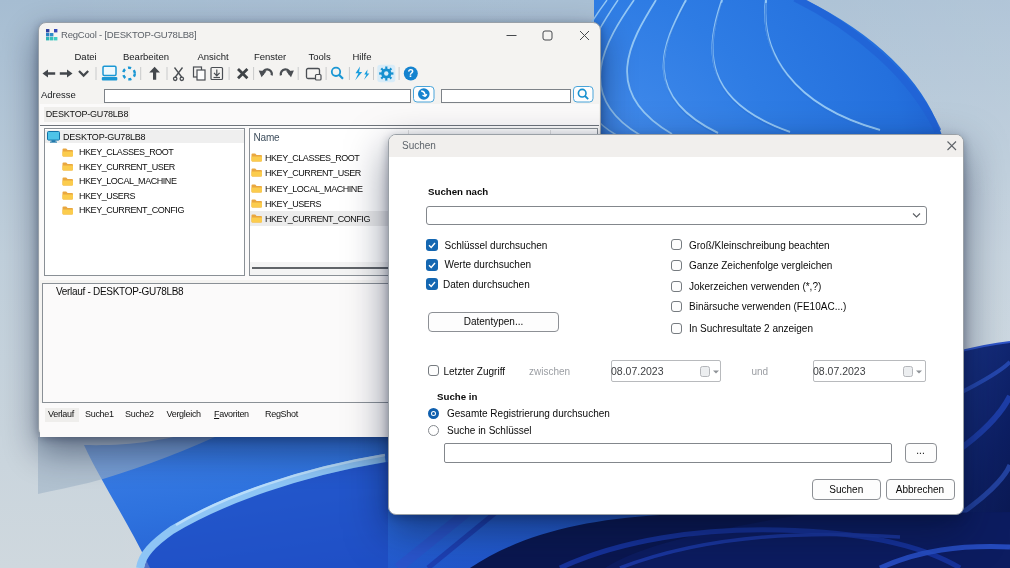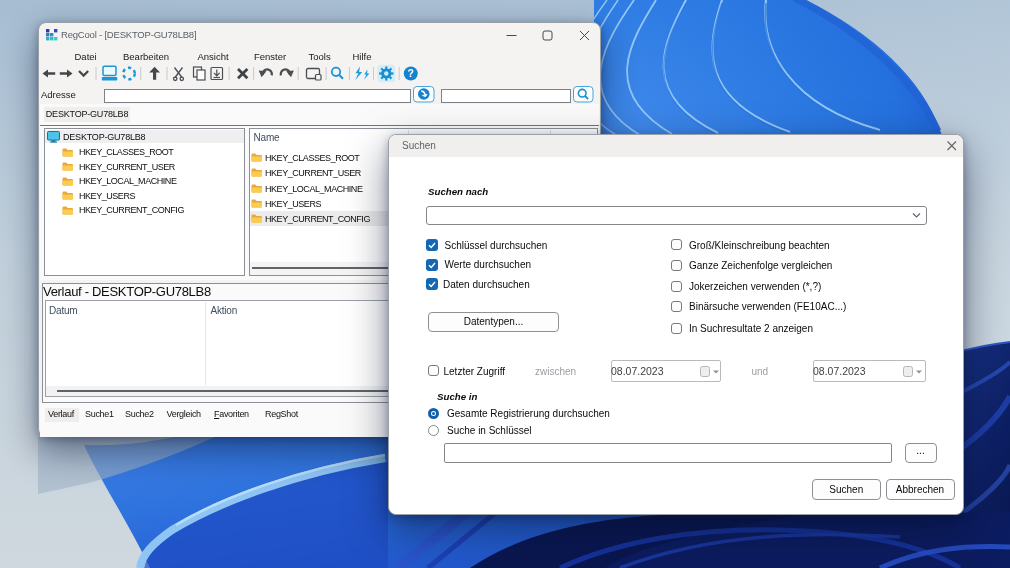--- a/index.html
+++ b/index.html
@@ -18,21 +18,21 @@
 .pane{position:absolute;background:#fff;border:1px solid #8a9096;box-sizing:border-box;}
 .trow{position:absolute;height:14px;line-height:14px;font-size:9px;letter-spacing:-0.45px;color:#0c0c0c;white-space:nowrap;}
 .hdr{font-size:10px;color:#3e4e5d;letter-spacing:-0.2px;}
 #botstrip{position:absolute;left:1px;right:1px;top:379.5px;height:34px;background:#fbfafa;}
 .tabtx{position:absolute;top:384px;height:14px;line-height:14px;font-size:9px;letter-spacing:-0.3px;color:#111;}
 #status{position:absolute;left:0.5px;top:397.5px;height:15px;line-height:15px;font-size:9.5px;letter-spacing:-0.3px;color:#111;}
 #dlg{position:absolute;left:388px;top:134px;width:576px;height:381px;background:#fff;border:1px solid #9aa0a6;border-radius:8px;box-shadow:0 16px 40px rgba(5,15,45,.5),0 3px 10px rgba(5,15,45,.3);box-sizing:border-box;}
 #dlgtitle{position:absolute;left:0;right:0;top:0;height:22px;background:#f1efed;border-radius:7px 7px 0 0;}
 #dlgtitle span{position:absolute;left:13px;top:0;height:22px;line-height:22px;font-size:10px;color:#5e646b;}
 .dtx{position:absolute;font-size:10px;color:#0a0a0a;white-space:nowrap;}
-.dtxb{position:absolute;font-size:9.7px;font-weight:bold;color:#0a0a0a;white-space:nowrap;font-style:italic;}
+.dtxb{position:absolute;font-size:9.7px;font-weight:bold;color:#0a0a0a;white-space:nowrap;}
 .gray{color:#9b9ea3;}
 .cb{position:absolute;width:11px;height:11px;border:1px solid #767b80;border-radius:3px;background:#fdfdfd;box-sizing:border-box;}
 .btn{position:absolute;background:#fdfdfd;border:1px solid #8d9095;border-radius:4px;box-sizing:border-box;font-size:10px;text-align:center;color:#0a0a0a;}
 .inp{position:absolute;background:#fff;border:1px solid #83878c;border-radius:2px;box-sizing:border-box;}
 .datef{position:absolute;background:#fff;border:1px solid #b8babd;border-radius:2px;box-sizing:border-box;}
 .radio{position:absolute;width:11px;height:11px;border-radius:50%;box-sizing:border-box;}
 svg text{font-family:"Liberation Sans",sans-serif;}
 </style></head>
 <body>
 <div id="stage">
@@ -252,28 +252,21 @@
         </svg>
 <div class="trow" style="left:15.5px;top:67.8px;height:15px;line-height:15px">HKEY_USERS</div>
 <svg class="abs" style="left:1.5px;top:85.2px" width="12" height="9">
           <use href="#fold"></use>
         </svg>
 <div class="trow" style="left:15.5px;top:83.2px;height:15px;line-height:15px">HKEY_CURRENT_CONFIG</div>
 <div class="abs" style="left:0;top:132.5px;width:347px;height:13px;background:#f4f4f4"></div>
 <div class="abs" style="left:2px;top:137.5px;width:143px;height:2.5px;background:#606468"></div>
 </div>
 <div class="pane" id="vpane" style="left:3px;top:259.5px;width:556px;height:120px;background:#fbfafa">
-<div class="trow" style="left:0;top:0;height:15px;line-height:15px;font-size:13px;letter-spacing:-0.3px">Verlauf - DESKTOP-GU78LB8</div>
-<div class="abs" style="left:1.5px;top:16.5px;width:551px;height:97px;border:1px solid #9aa0a6;background:#fff;box-sizing:border-box">
-<div class="hdr abs" style="left:3.5px;top:3px;height:14px;line-height:14px">Datum</div>
-<div class="hdr abs" style="left:165px;top:3px;height:14px;line-height:14px">Aktion</div>
-<div class="abs" style="left:159px;top:1px;width:1px;height:83px;background:#e4e4e4"></div>
-<div class="abs" style="left:0;top:84.5px;width:549px;height:10.5px;background:#f2f2f2"></div>
-<div class="abs" style="left:11px;top:88.5px;width:530px;height:2.5px;background:#5f6368"></div>
-</div>
+<div class="trow" style="left:13px;top:0;height:15px;line-height:15px;font-size:10px;letter-spacing:-0.3px">Verlauf - DESKTOP-GU78LB8</div>
 </div>
 <div id="botstrip"></div>
 <div class="abs" style="left:5.5px;top:384.5px;width:34px;height:14px;background:#efeeec"></div>
 <div class="tabtx" style="left:9px">Verlauf</div>
 <div class="tabtx" style="left:46px">Suche1</div>
 <div class="tabtx" style="left:86px">Suche2</div>
 <div class="tabtx" style="left:127.5px">Vergleich</div>
 <div class="tabtx" style="left:175px"><u>F</u>avoriten</div>
 <div class="tabtx" style="left:226px">RegShot</div>
 </div>
@@ -316,21 +309,21 @@
 <div class="dtx" style="left:300px;top:124px;height:13px;line-height:13px">Ganze Zeichenfolge vergleichen</div>
 <div class="cb" style="left:282px;top:145.8px"></div>
 <div class="dtx" style="left:300px;top:145px;height:13px;line-height:13px">Jokerzeichen verwenden (*,?)</div>
 <div class="cb" style="left:282px;top:166px"></div>
 <div class="dtx" style="left:300px;top:165px;height:13px;line-height:13px">Binärsuche verwenden (FE10AC...)</div>
 <div class="cb" style="left:282px;top:188px"></div>
 <div class="dtx" style="left:300px;top:187px;height:13px;line-height:13px">In Suchresultate 2 anzeigen</div>
 <div class="btn" style="left:39px;top:177px;width:131px;height:20px;line-height:18px">Datentypen...</div>
 <div class="cb" style="left:39px;top:230px"></div>
 <div class="dtx" style="left:54.5px;top:229.5px;height:13px;line-height:13px">Letzter Zugriff</div>
-<div class="dtx gray" style="left:146px;top:229.5px;height:13px;line-height:13px">zwischen</div>
+<div class="dtx gray" style="left:140px;top:229.5px;height:13px;line-height:13px">zwischen</div>
 <div class="datef" style="left:222px;top:224.5px;width:110px;height:22px">
 <div class="dtx" style="left:-1px;top:4px;font-size:10.5px;color:#3f4144">08.07.2023</div>
 <svg class="abs" style="left:88px;top:5px" width="20" height="12" viewBox="0 0 20 12">
           <rect x="0.5" y="0.5" width="9" height="10" rx="2" fill="#eceef0" stroke="#b4b6ba"></rect>
           <path d="M13,4.5 L16,7.5 L19,4.5 Z" fill="#8e9297"></path>
         </svg>
 </div>
 <div class="dtx gray" style="left:362.5px;top:229.5px;height:13px;line-height:13px">und</div>
 <div class="datef" style="left:424px;top:224.5px;width:113px;height:22px">
 <div class="dtx" style="left:-1px;top:4px;font-size:10.5px;color:#3f4144">08.07.2023</div>

